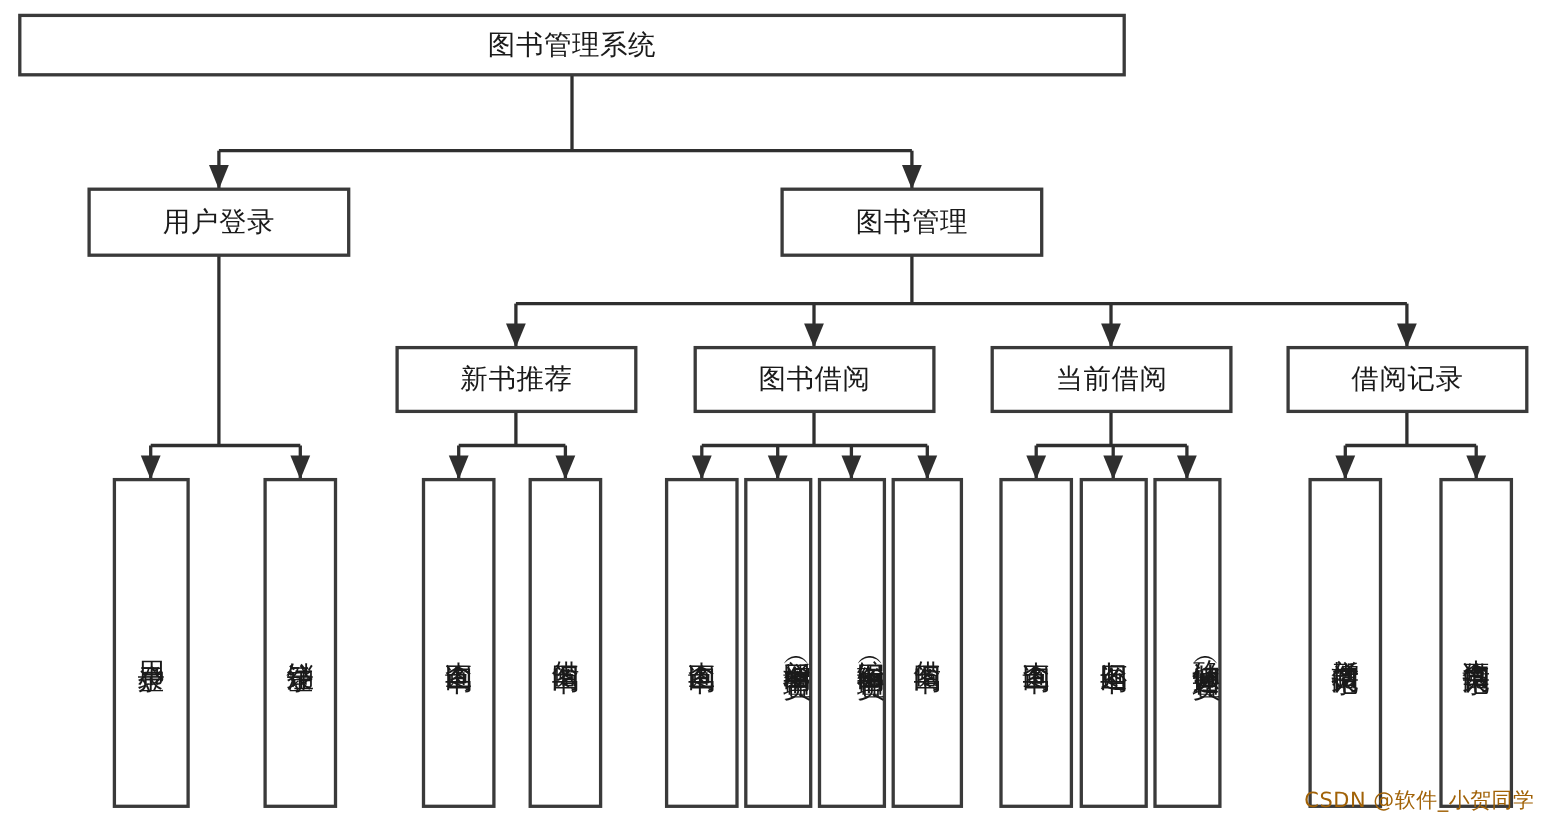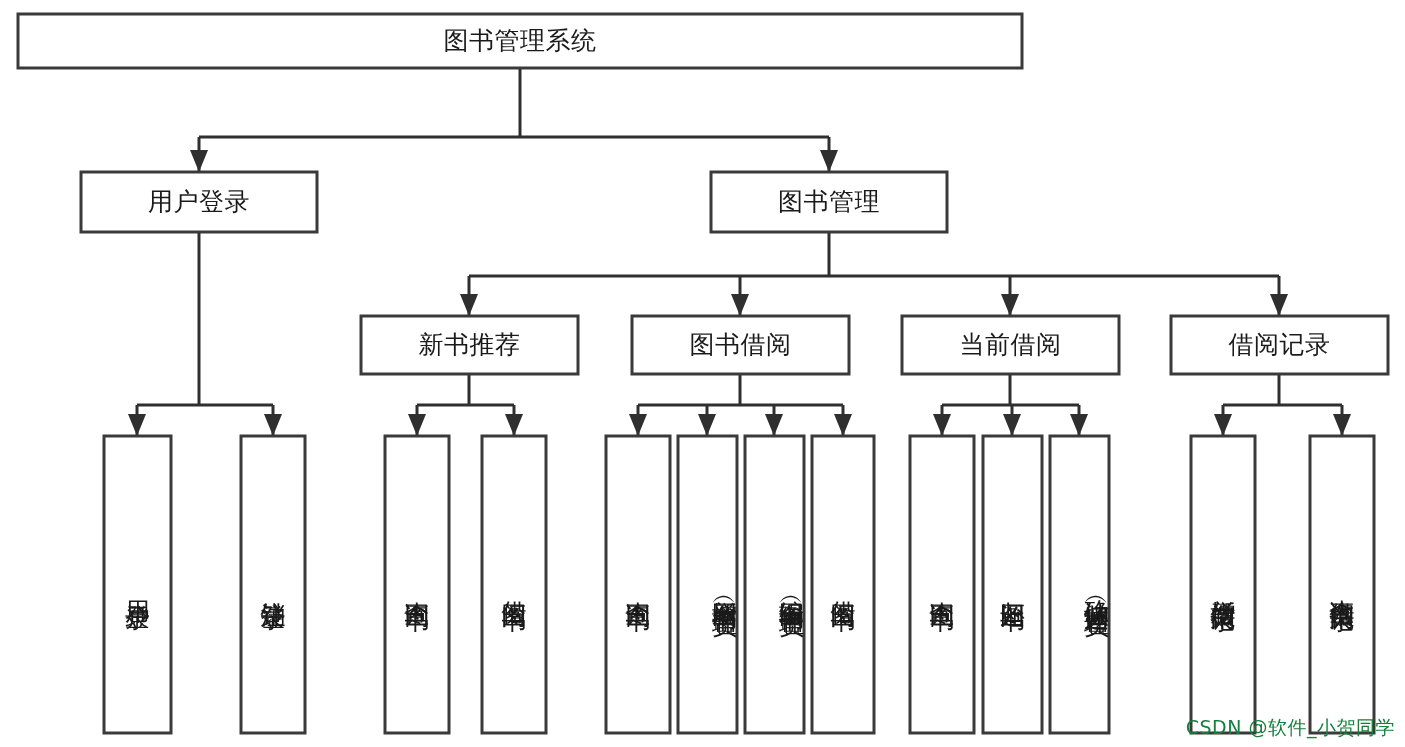--- a/index.html
+++ b/index.html
@@ -66,21 +66,21 @@
   }
   .leaf-label-wrap.center {
     align-items: center;
   }
   .watermark {
     position: absolute;
     right: 10px;
     bottom: 6px;
     font-family: "DejaVu Sans", "Liberation Sans", sans-serif;
     font-size: 19px;
-    color: #15803d;
+    color: #a16207;
     letter-spacing: 0.5px;
     white-space: nowrap;
   }
 </style>
 </head>
 <body>
 
 <div id="diagram-root">
 
   <svg class="canvas" viewBox="0 0 1405 747">

